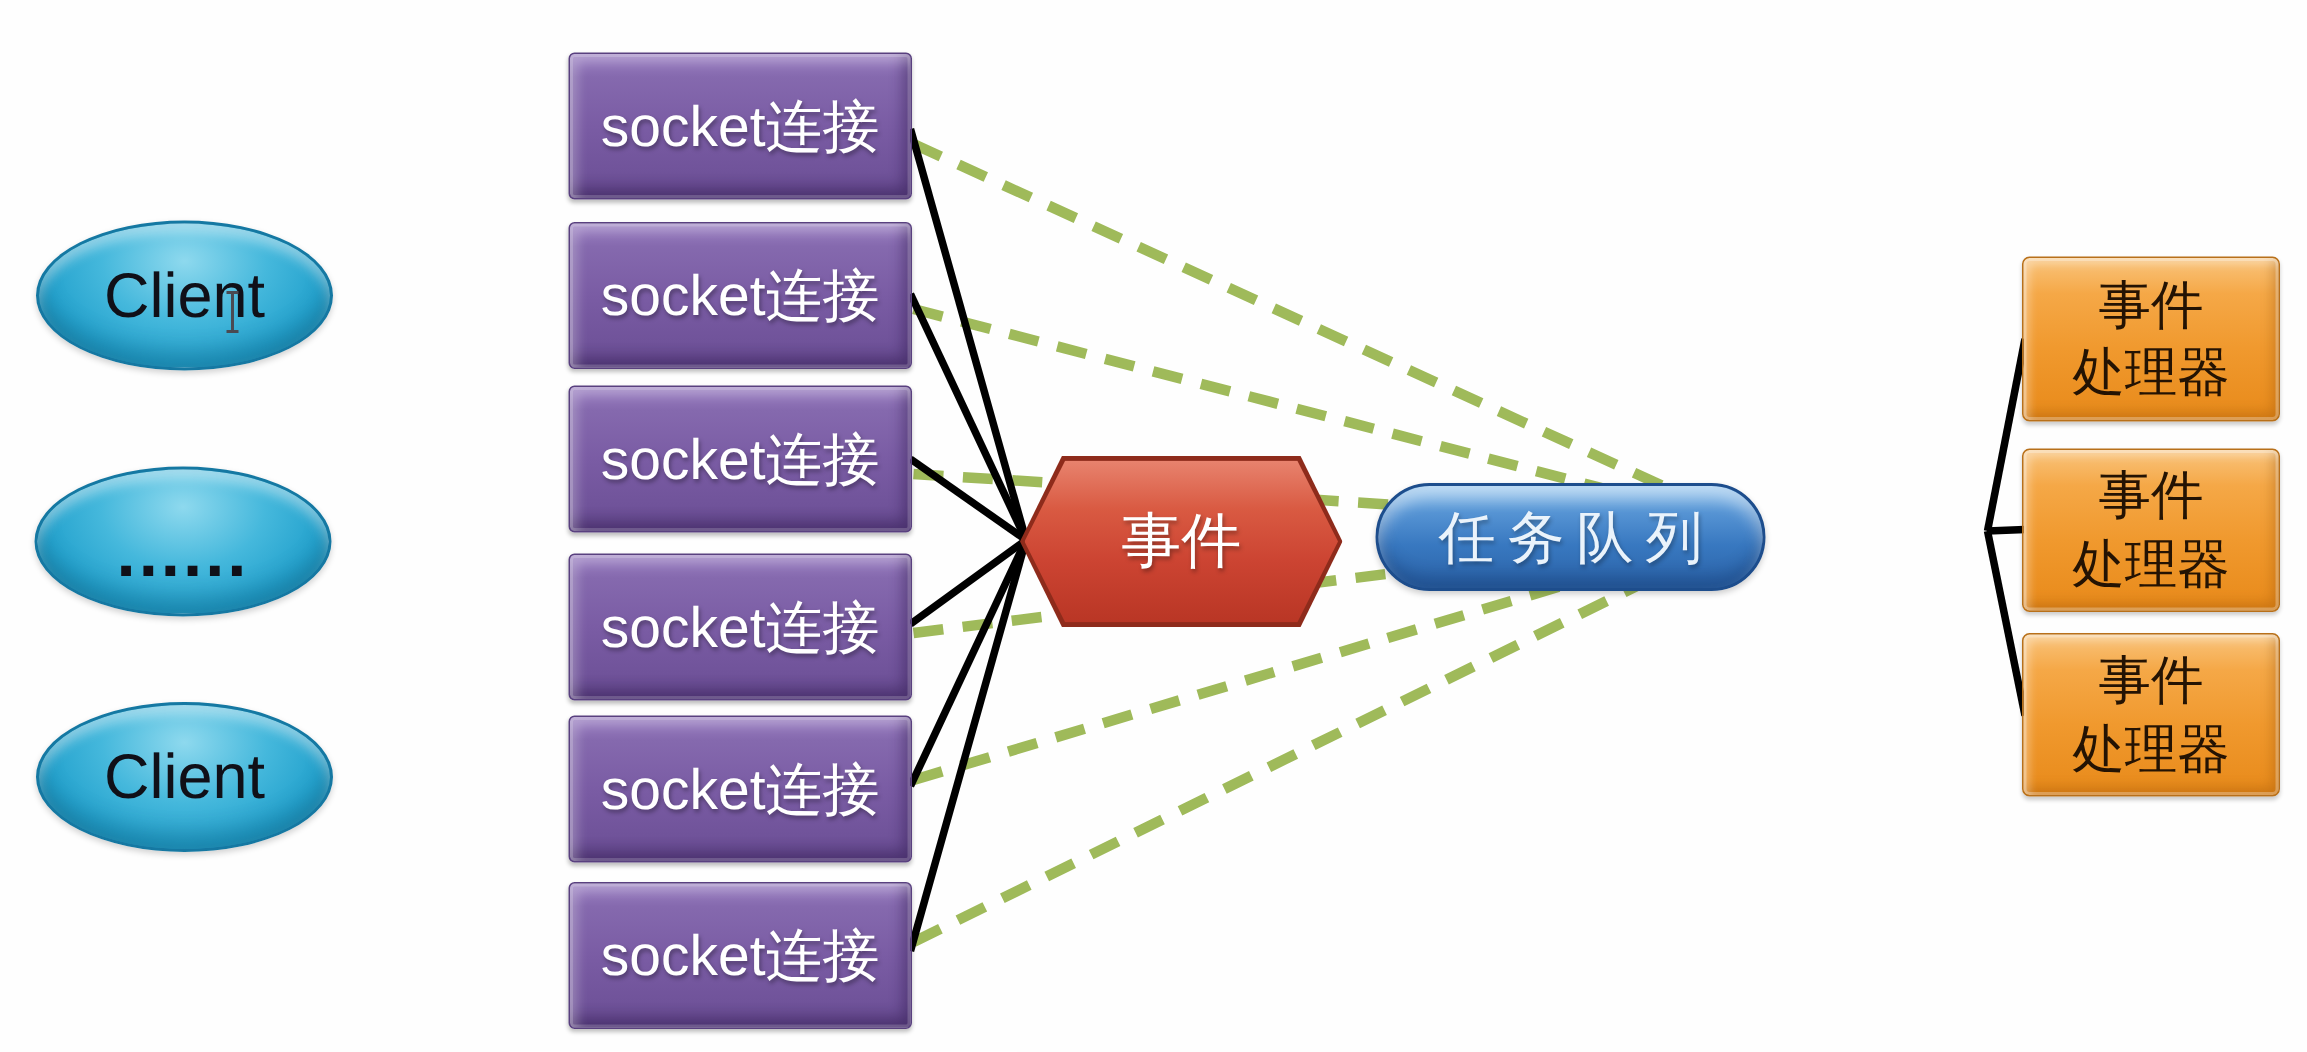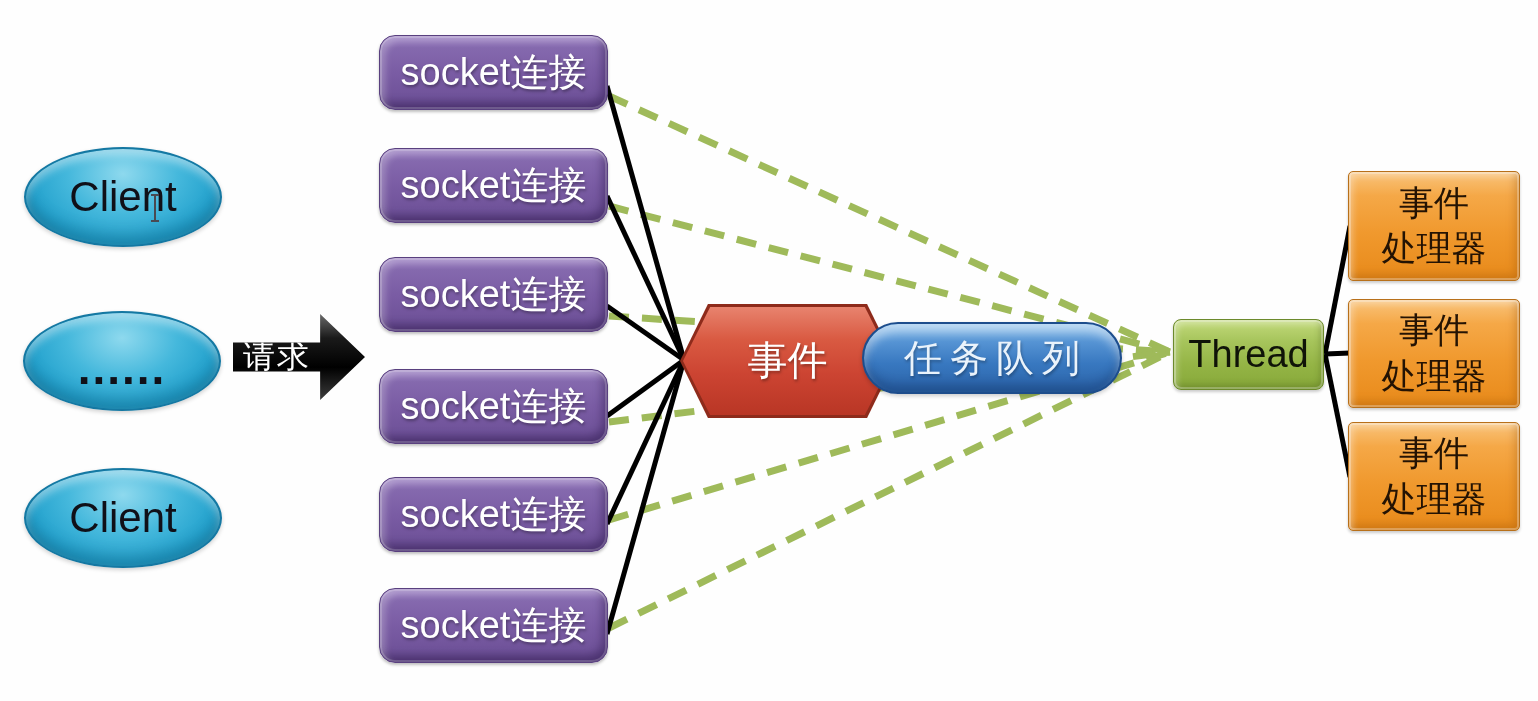--- a/index.html
+++ b/index.html
@@ -35,21 +35,21 @@
   .req-arrow{
     left:233px;top:314px;width:132px;height:86px;
     clip-path:polygon(0 33%, 66% 33%, 66% 0, 100% 50%, 66% 100%, 66% 67%, 0 67%);
     background:linear-gradient(180deg,#6a6a6a 0%,#1a1a1a 28%,#000 62%,#3d3d3d 100%);
     justify-content:flex-start;padding-left:10px;
     color:#fff;font-family:"Liberation Serif",serif;font-size:32px;letter-spacing:2px;
   }
 
   
   .socket{
-    left:379px;width:229px;height:75px;border-radius:16px;
+    left:379px;width:229px;height:98px;border-radius:4px;
     background:linear-gradient(180deg,#9d82c4 0%,#8569ae 16%,#7a5ca4 50%,#70539a 82%,#64488c 100%);
     border:1px solid #59407f;
     box-shadow:inset 0 0 0 2px rgba(255,255,255,.18), inset 5px 5px 7px rgba(255,255,255,.28), inset -5px -6px 9px rgba(35,15,65,.4), 0 2px 3px rgba(0,0,0,.25);
     color:#fff;font-size:38px;text-shadow:1px 2px 3px rgba(0,0,0,.35);
     font-family:"Liberation Sans",serif;
   }
 
   
   .hex-outer{
     left:680px;top:304px;width:215px;height:114px;
@@ -59,21 +59,21 @@
   .hex-inner{
     position:absolute;left:3px;top:3px;right:3px;bottom:3px;
     clip-path:polygon(0 50%, 13% 0, 87% 0, 100% 50%, 87% 100%, 13% 100%);
     background:linear-gradient(180deg,#e8836e 0%,#d95a42 30%,#cc4432 62%,#b93625 100%);
     display:flex;align-items:center;justify-content:center;
   }
   .hex-text{color:#fff;font-family:"Liberation Serif",serif;font-size:40px;line-height:1.25;text-align:center;text-shadow:1px 2px 3px rgba(0,0,0,.35);}
 
   
   .pill{
-    left:862px;top:322px;width:260px;height:72px;border-radius:40px;
+    left:917px;top:322px;width:260px;height:72px;border-radius:40px;
     background:linear-gradient(180deg,#8cc0ec 0%,#5694d4 26%,#3878c0 58%,#2b63a8 100%);
     border:2px solid #1d4d8c;
     box-shadow:inset 0 8px 10px rgba(255,255,255,.45), inset 0 -8px 10px rgba(10,40,90,.3), 0 2px 4px rgba(0,0,0,.2);
     color:#eaf3fb;font-family:"Liberation Serif",serif;font-size:38px;letter-spacing:8px;
     text-shadow:1px 2px 3px rgba(0,0,0,.3);padding-left:8px;
   }
 
   
   .thread{
     left:1173px;top:319px;width:151px;height:71px;border-radius:8px;
@@ -127,23 +127,20 @@
     <span>Client</span>
   </div>
   <div class="shape client" style="left:23px;top:311px;">
     <span class="dots">......</span>
   </div>
   <div class="shape client" style="left:24px;top:468px;">
     <span>Client</span>
   </div>
   <div class="ibeam"></div>
 
-  <div class="shape req-arrow">
-    <span>请求</span>
-  </div>
 
   <div class="shape socket" style="top:35px;">
       <span>socket连接</span>
     </div>
   <div class="shape socket" style="top:148px;">
       <span>socket连接</span>
     </div>
   <div class="shape socket" style="top:257px;">
       <span>socket连接</span>
     </div>
@@ -162,23 +159,20 @@
       <div class="hex-text">
         <div>事件</div>
       </div>
     </div>
   </div>
 
   <div class="shape pill">
     <span>任务队列</span>
   </div>
 
-  <div class="shape thread">
-    <span>Thread</span>
-  </div>
 
   <div class="shape handler" style="top:171px;">
     <div>
       <div>事件</div>
       <div>处理器</div>
     </div>
   </div>
   <div class="shape handler" style="top:299px;height:109px;">
     <div>
       <div>事件</div>

